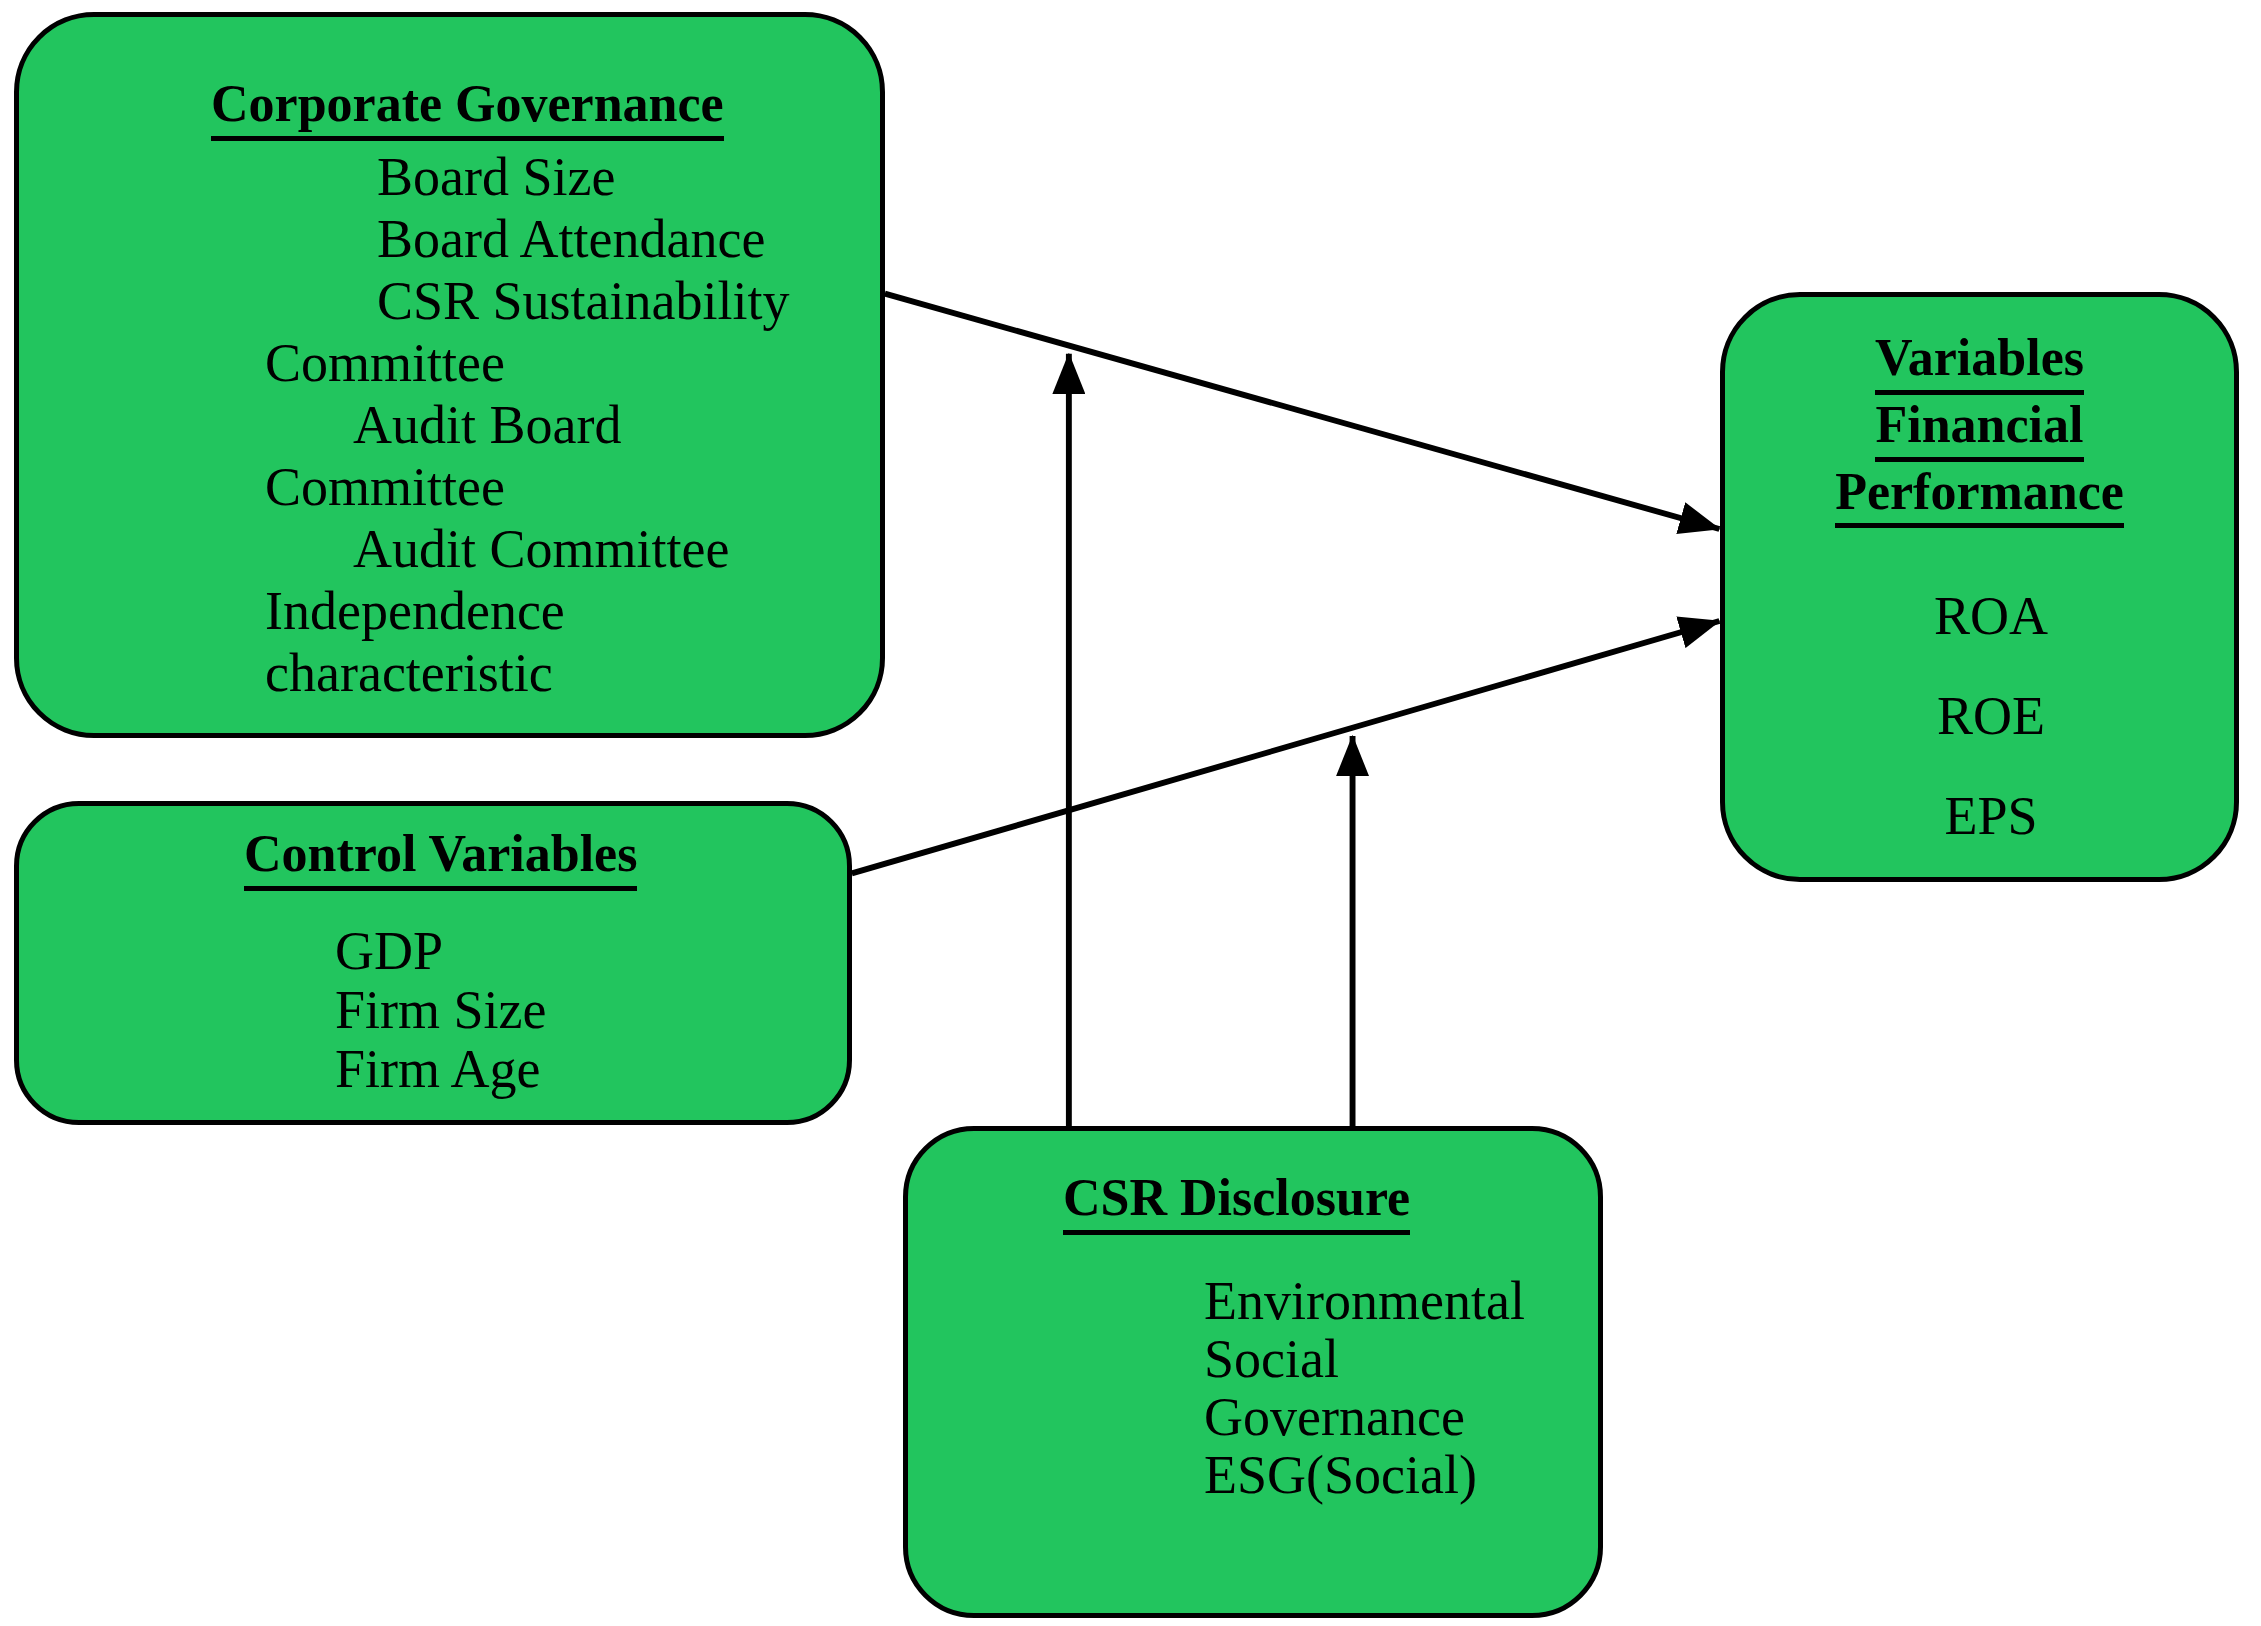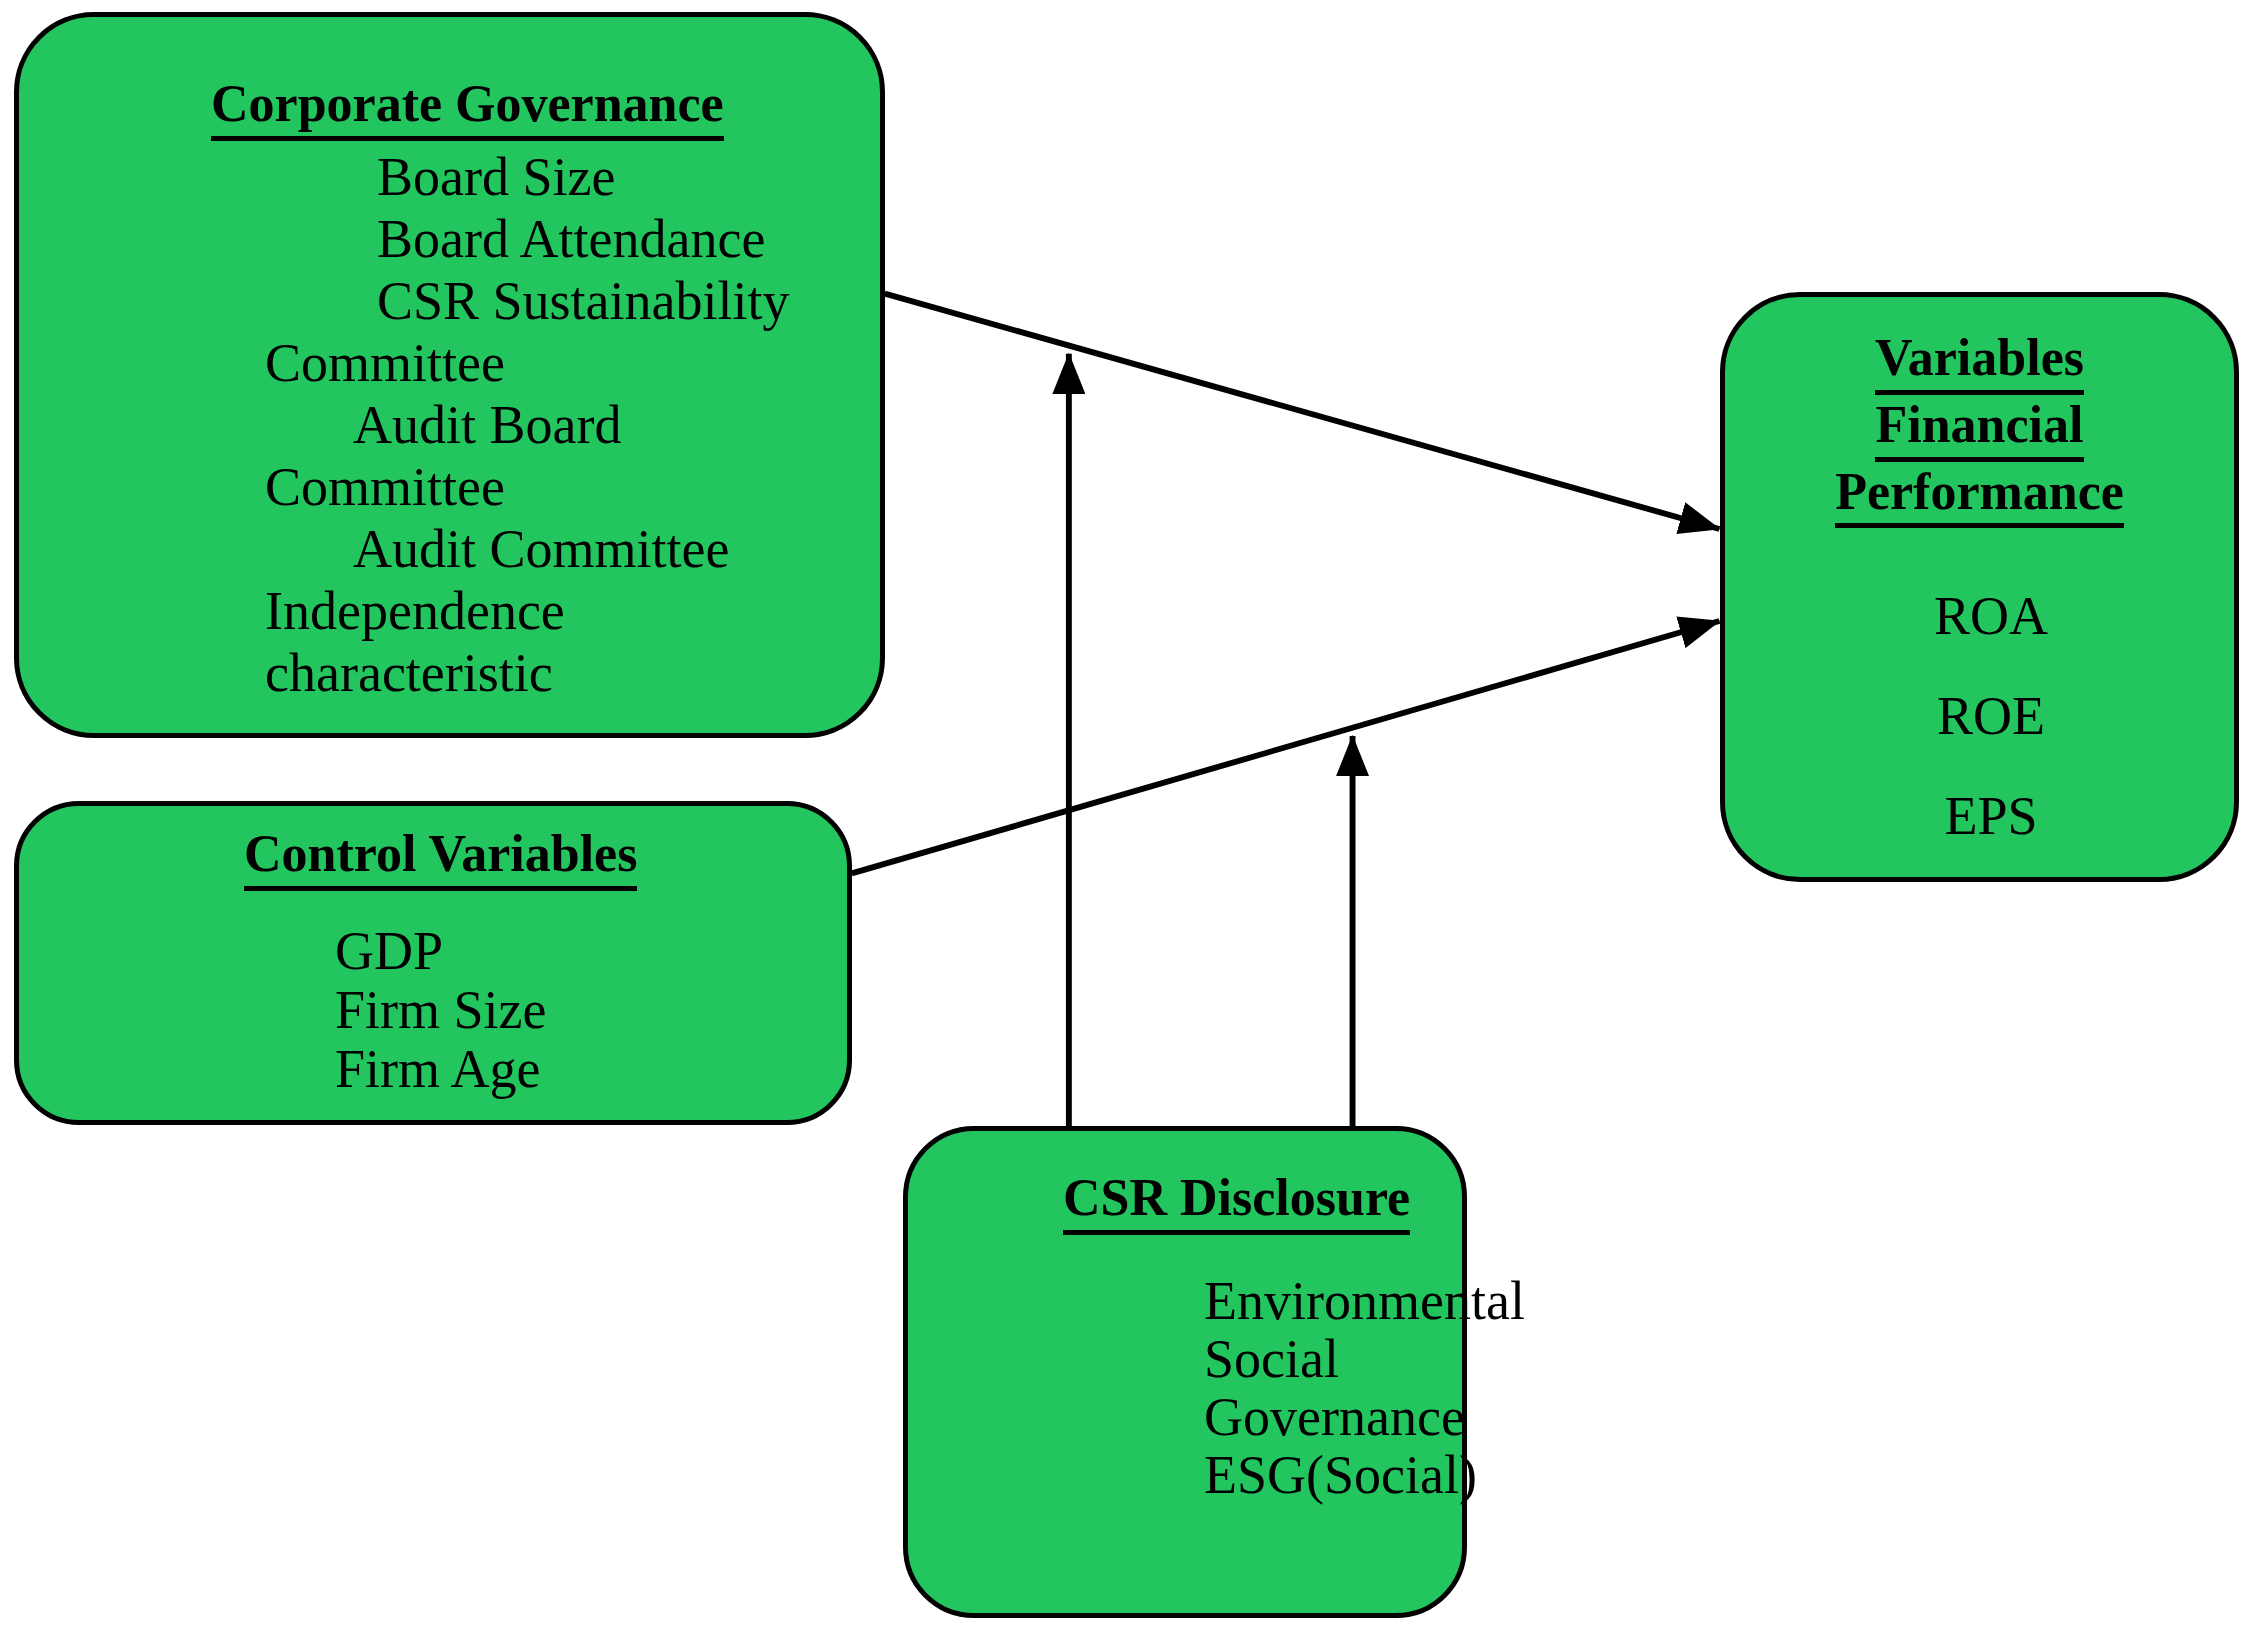--- a/index.html
+++ b/index.html
@@ -20,21 +20,21 @@
   }
   .box {
     position: absolute;
     background: #22c55e;
     border: 5.3px solid #000000;
     box-sizing: border-box;
     z-index: 2;
   }
   .cg  { left: 14px;   top: 11.8px;   width: 871px; height: 726px; border-radius: 80px; }
   .cv  { left: 14px;   top: 801px; width: 838px; height: 324px;  border-radius: 65px; }
-  .csr { left: 903px; top: 1126px; width: 564px; height: 492px;  border-radius: 71px; }
+  .csr { left: 903px; top: 1126px; width: 700px; height: 492px;  border-radius: 71px; }
   .cfp { left: 1720px; top: 292px;  width: 519px;  height: 590px; border-radius: 80px; }
 
   .content { position: absolute; left: 0; top: 0; width: 100%; }
   .title { font-weight: bold; font-size: 52px; line-height: 60px; white-space: nowrap; }
   .title .u { display: inline-block; border-bottom: 5.3px solid #000000; padding-bottom: 1.8px; }
   .line { font-size: 54px; line-height: 62px; white-space: nowrap; }
 
   .cg .content { top: 57px; }
   .cg .title { margin-left: 192px; margin-bottom: 5.9px; }
   .cg .ind-a { margin-left: 358px; }

